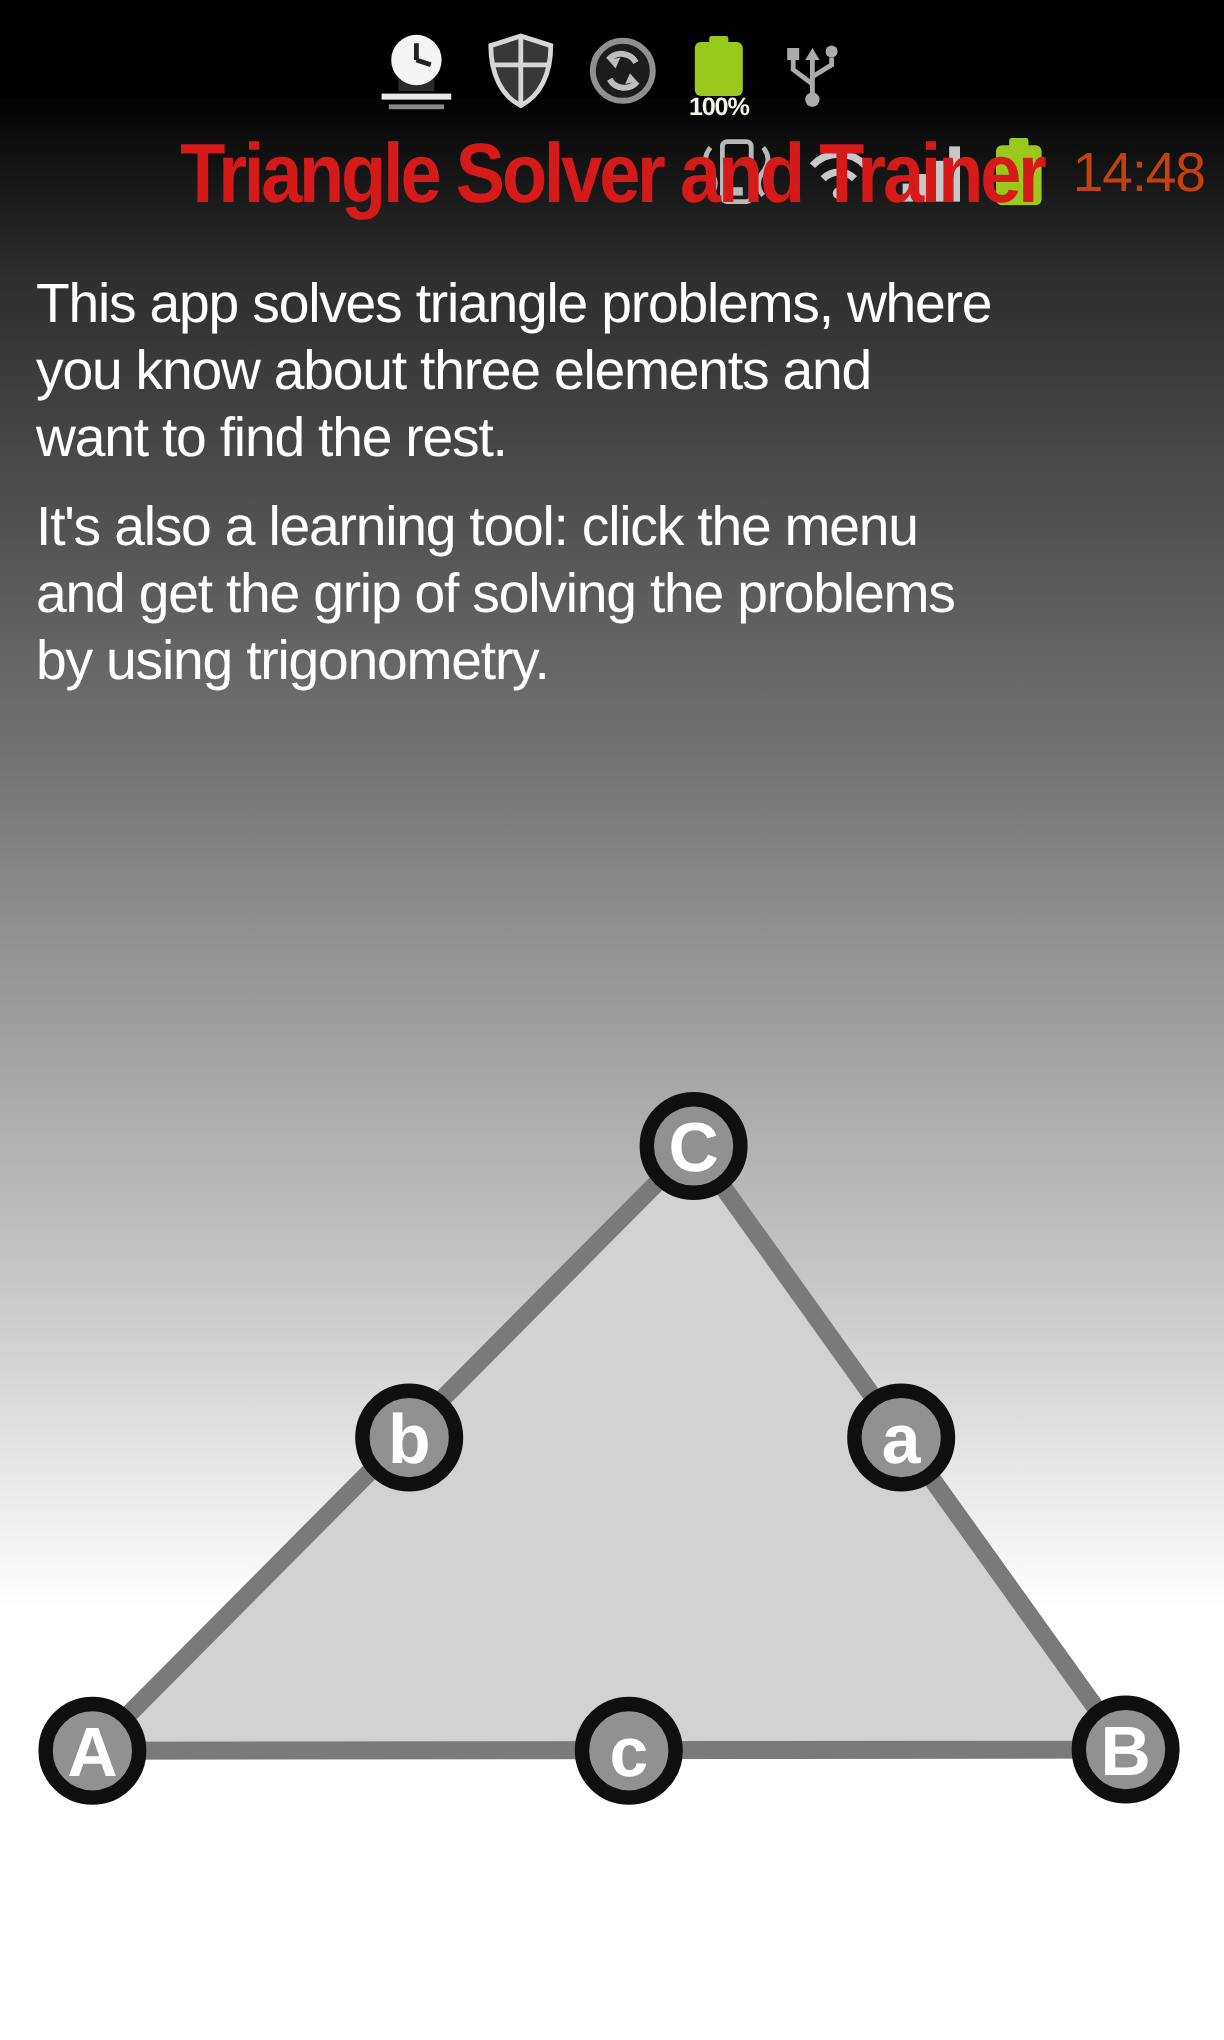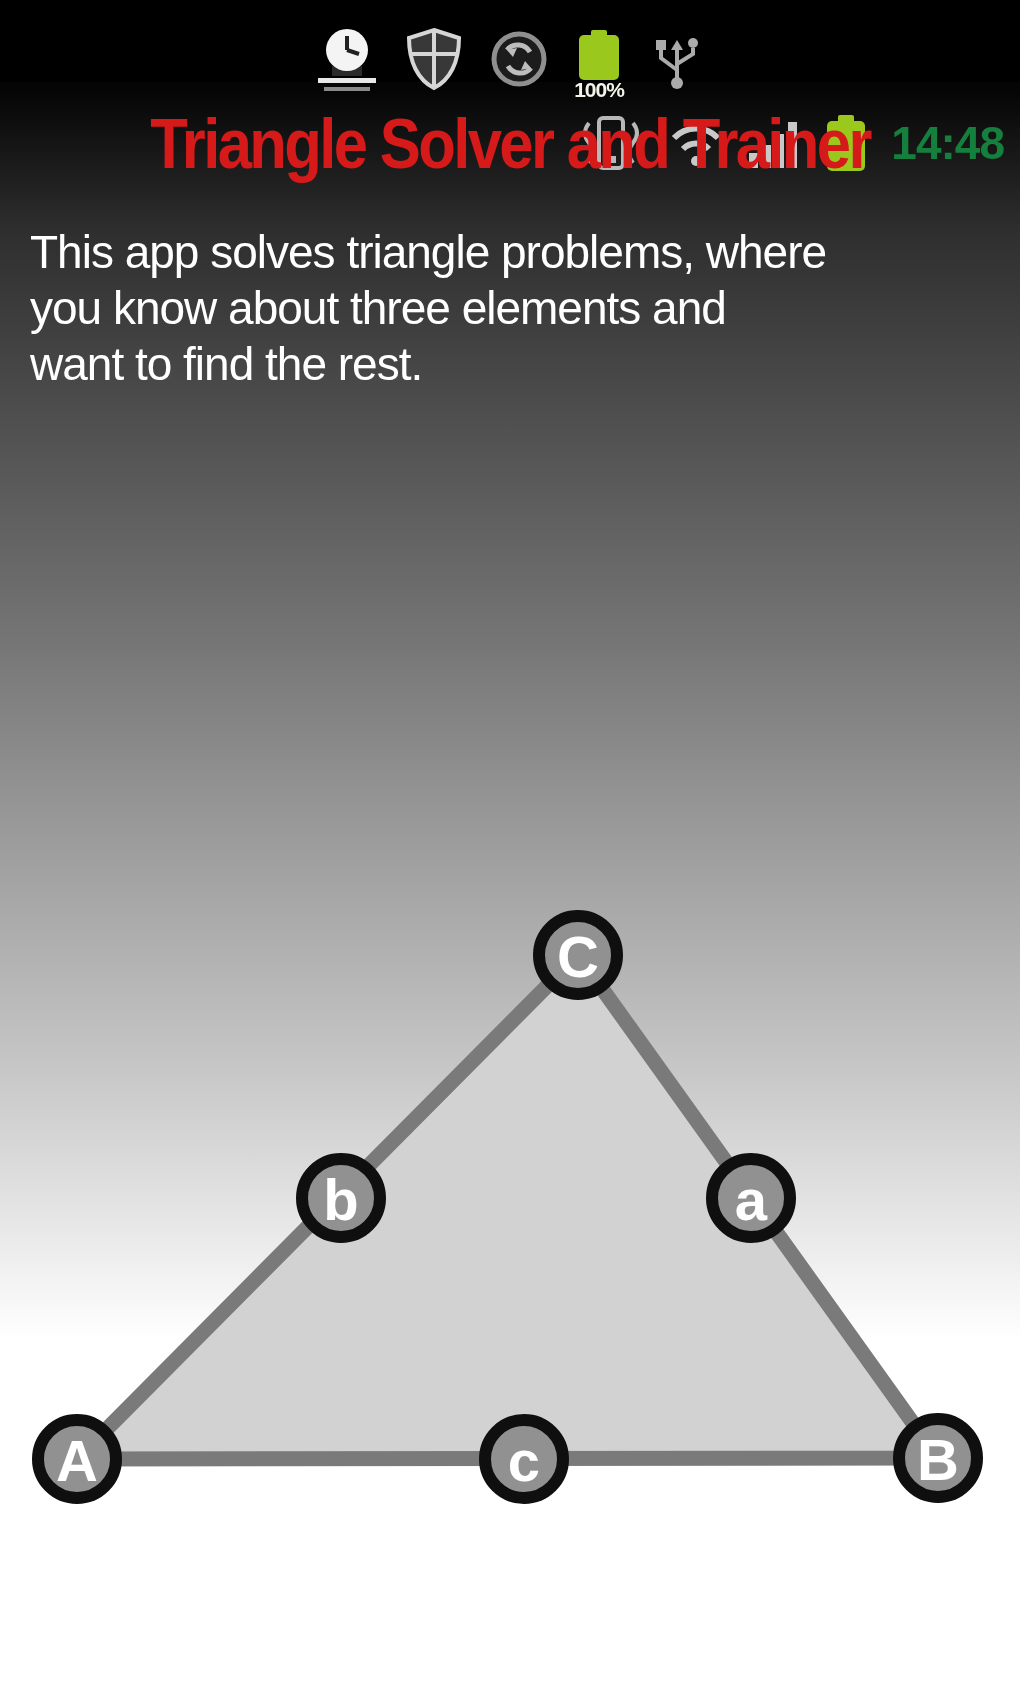--- a/index.html
+++ b/index.html
@@ -13,21 +13,21 @@
   .status-bar{
     position:absolute;top:0;left:0;width:1020px;height:82px;background:#000;
     display:flex;align-items:center;padding:16px 16px;box-sizing:border-box;flex-direction:column;
   }
   .sb-left,.sb-right{display:flex;align-items:center;}
   .sb-left{gap:26px;}
   .sb-right{margin-left:auto;gap:24px;align-items:center;}
   .sb-icon{display:flex;flex-direction:column;align-items:center;justify-content:center;}
   .battery-wrap{display:flex;flex-direction:column;align-items:center;margin-top:14px;}
   .pct{font-size:21px;font-weight:bold;color:#f2f5e8;letter-spacing:-1px;margin-top:-2px;}
-  .status-time{font-size:46px;font-weight:bold;color:#15803d;letter-spacing:-1px;line-height:82px;}
+  .status-time{font-size:46px;font-weight:normal;color:#c2410c;letter-spacing:-1px;line-height:82px;}
   
   .page-title{
     margin:0;padding-top:104px;text-align:center;
     font-size:70px;font-weight:bold;letter-spacing:-3px;color:#d61a1a;
     transform:scaleX(0.88);transform-origin:center top;
   }
   
   .intro{margin:40px 28px 0 30px;}
   .intro p{
     margin:0;color:#ffffff;font-size:46px;line-height:56px;letter-spacing:-1px;
@@ -133,20 +133,23 @@
     <span class="status-time">14:48</span>
   </div>
 </div>
 
 <h1 class="page-title">Triangle Solver and Trainer</h1>
 
 <div class="intro">
   <p class="p1">This app solves triangle problems, where
 you know about three elements and
 want to find the rest.</p>
+  <p class="p2">It's also a learning tool: click the menu
+and get the grip of solving the problems
+by using trigonometry.</p>
 </div>
 
 <svg id="triangle-svg" viewBox="0 0 1020 1700">
     <polygon points="77,1459 938,1458 578,955" fill="#d2d2d2" stroke="#7a7a7a" stroke-width="15" stroke-linejoin="round"></polygon>
     <g cursor="pointer">
       <circle cx="77" cy="1459" r="39" fill="#919191" stroke="#0f0f0f" stroke-width="12"></circle>
       <text x="77" y="1459" text-anchor="middle" dominant-baseline="central" dy="0.03em" font-size="58" fill="#ffffff">A</text>
     </g>
     <g cursor="pointer">
       <circle cx="938" cy="1458" r="39" fill="#919191" stroke="#0f0f0f" stroke-width="12"></circle>

